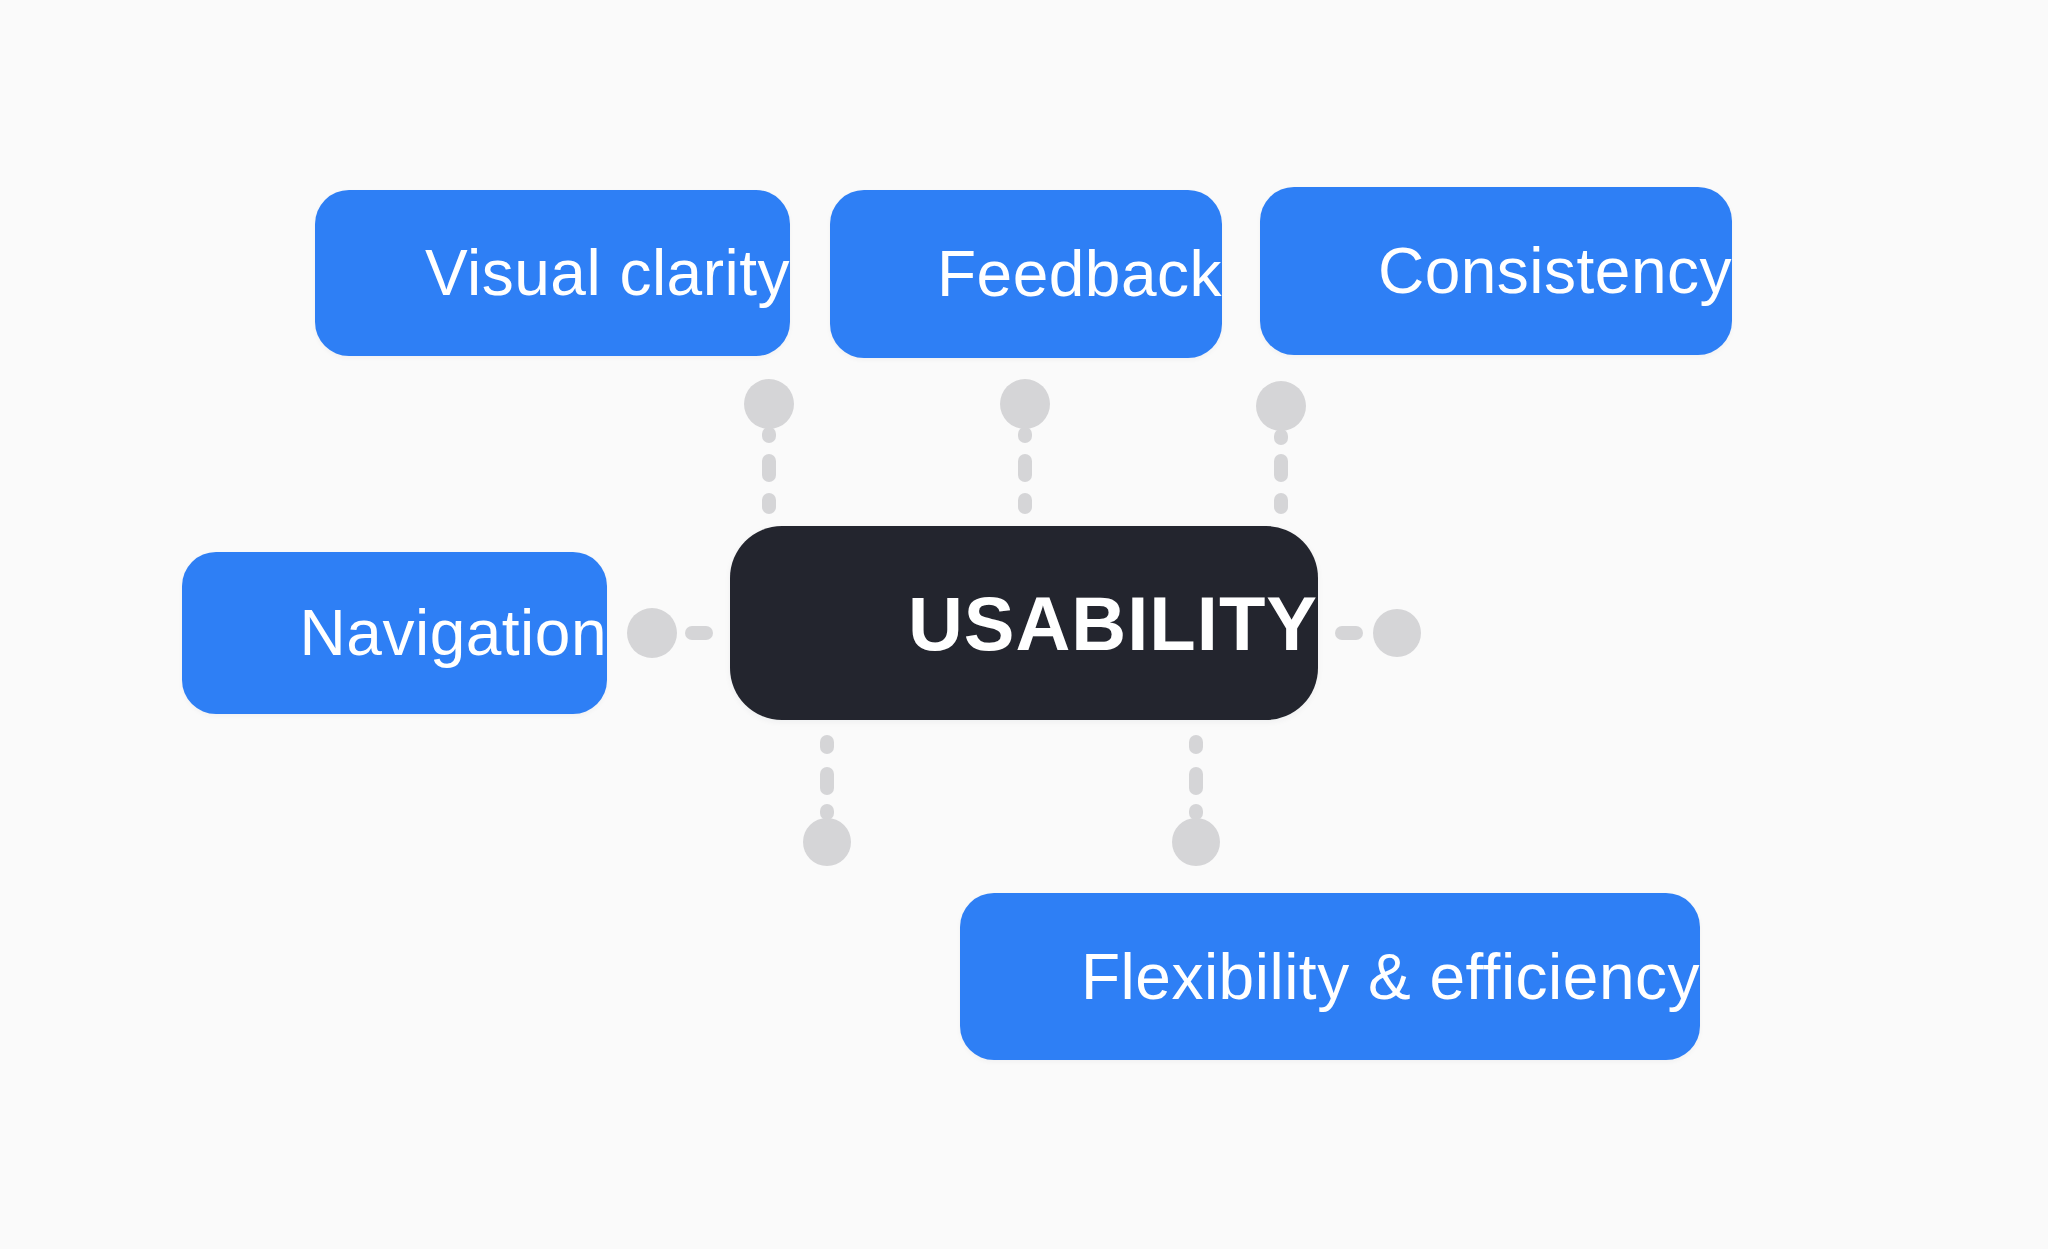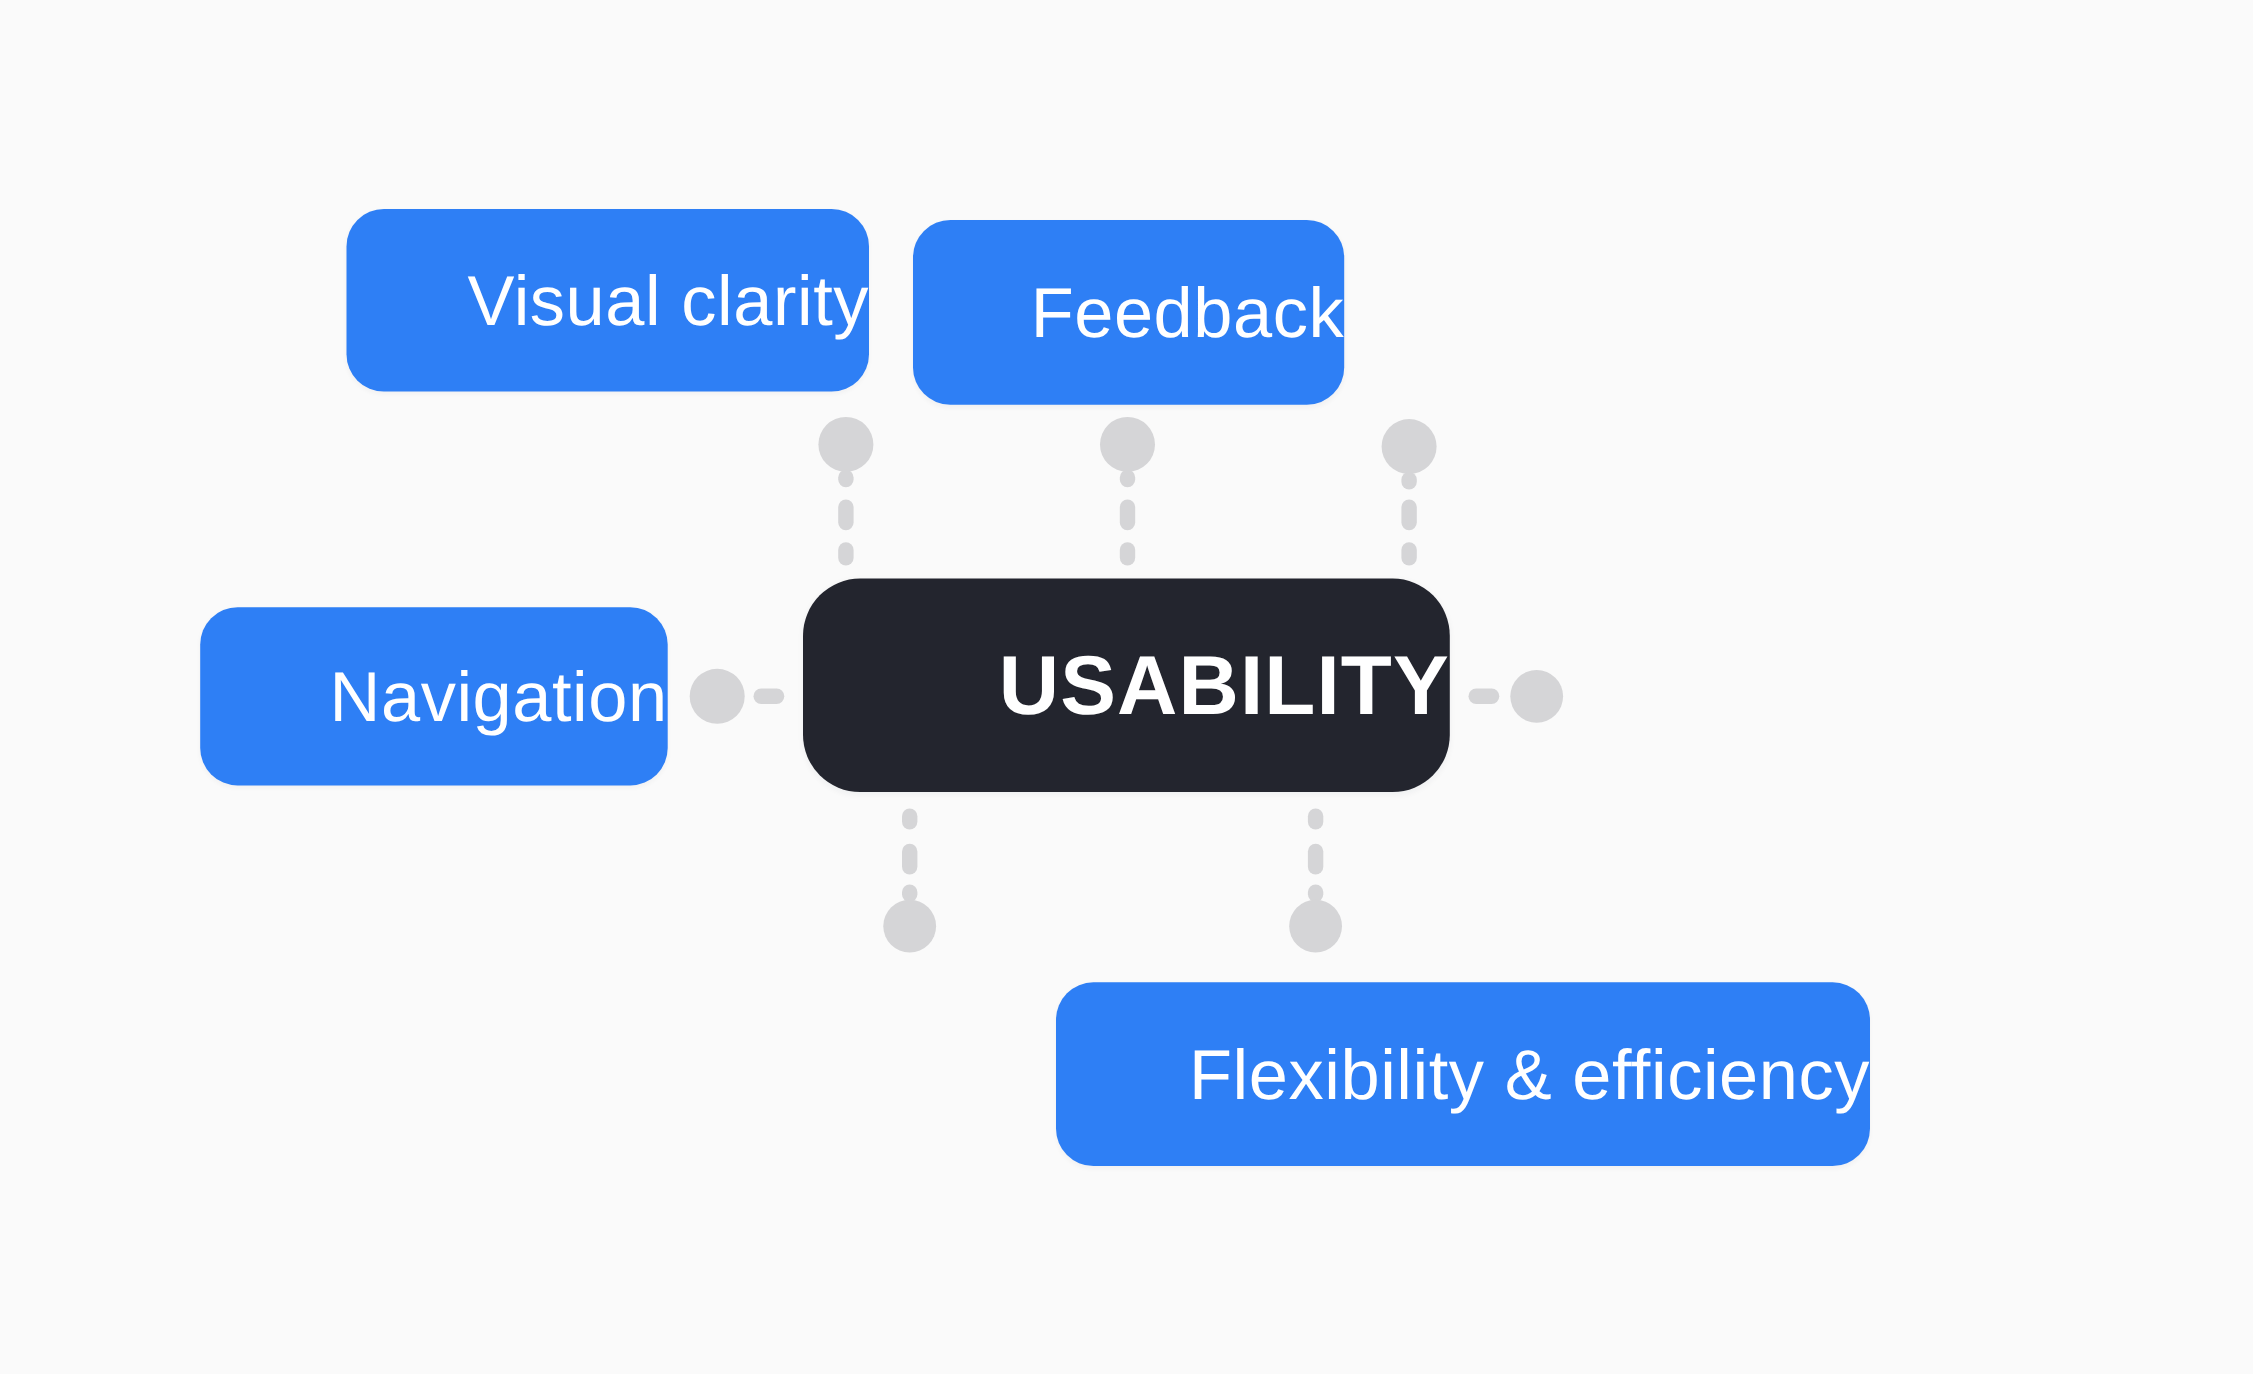--- a/index.html
+++ b/index.html
@@ -60,21 +60,21 @@
     color: var(--center-text);
     border-radius: 52px;
     font-size: 76px;
     font-weight: 800;
     letter-spacing: 1px;
     white-space: nowrap;
     box-shadow: 0 2px 6px rgba(20, 30, 50, 0.05);
   }
 
   .n-visual-clarity   { left: 315px;  top: 190px; width: 475px; height: 166px; }
-  .n-feedback         { left: 830px;  top: 200px; width: 392px; height: 168px; }
+  .n-feedback         { left: 830px;  top: 190px; width: 392px; height: 168px; }
   .n-consistency      { left: 1260px; top: 187px; width: 472px; height: 168px; }
   .n-navigation       { left: 182px;  top: 552px; width: 425px; height: 162px; }
   .n-familiarity      { left: 1460px; top: 550px; width: 410px; height: 165px; }
   .n-error-prevention { left: 348px;  top: 893px; width: 574px; height: 167px; }
   .n-flexibility      { left: 960px;  top: 893px; width: 740px; height: 167px; }
   .n-usability        { left: 730px;  top: 526px; width: 588px; height: 194px; }
 </style>
 </head>
 <body>
 
@@ -129,20 +129,23 @@
   </svg>
 
   <div class="node n-visual-clarity">
     <span>Visual clarity</span>
   </div>
 
   <div class="node n-feedback">
     <span>Feedback</span>
   </div>
 
+  <div class="node n-consistency">
+    <span>Consistency</span>
+  </div>
 
   <div class="node n-navigation">
     <span>Navigation</span>
   </div>
 
   <div class="center-node n-usability">
     <span>USABILITY</span>
   </div>
 
 

